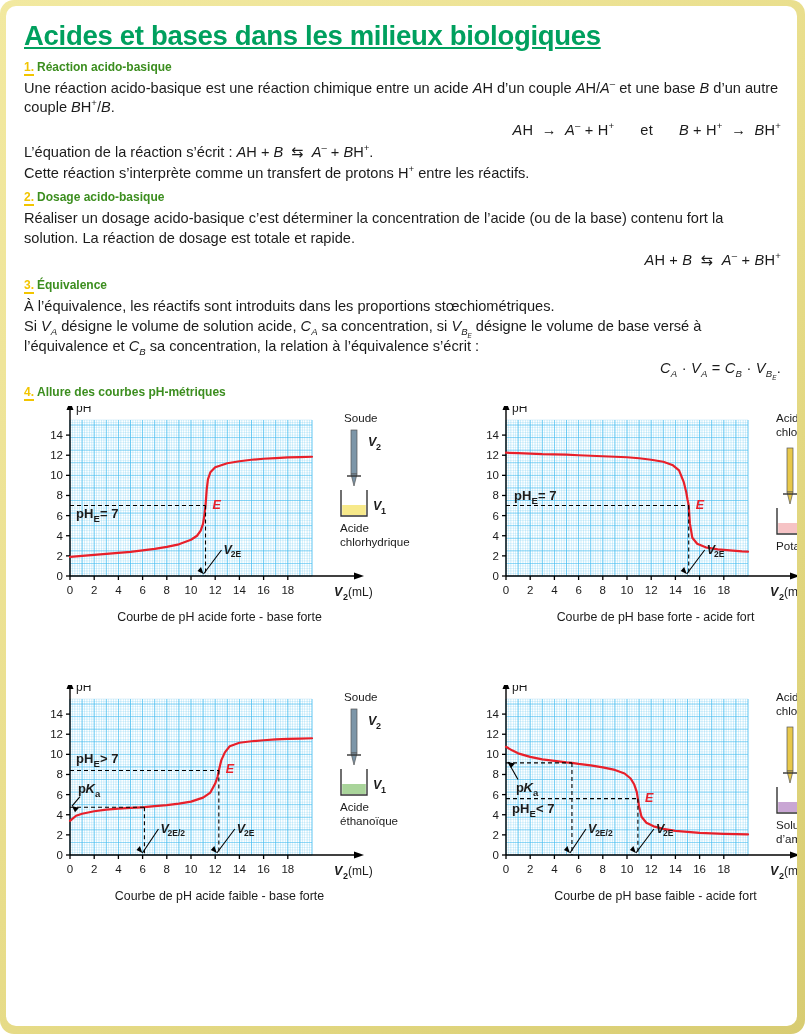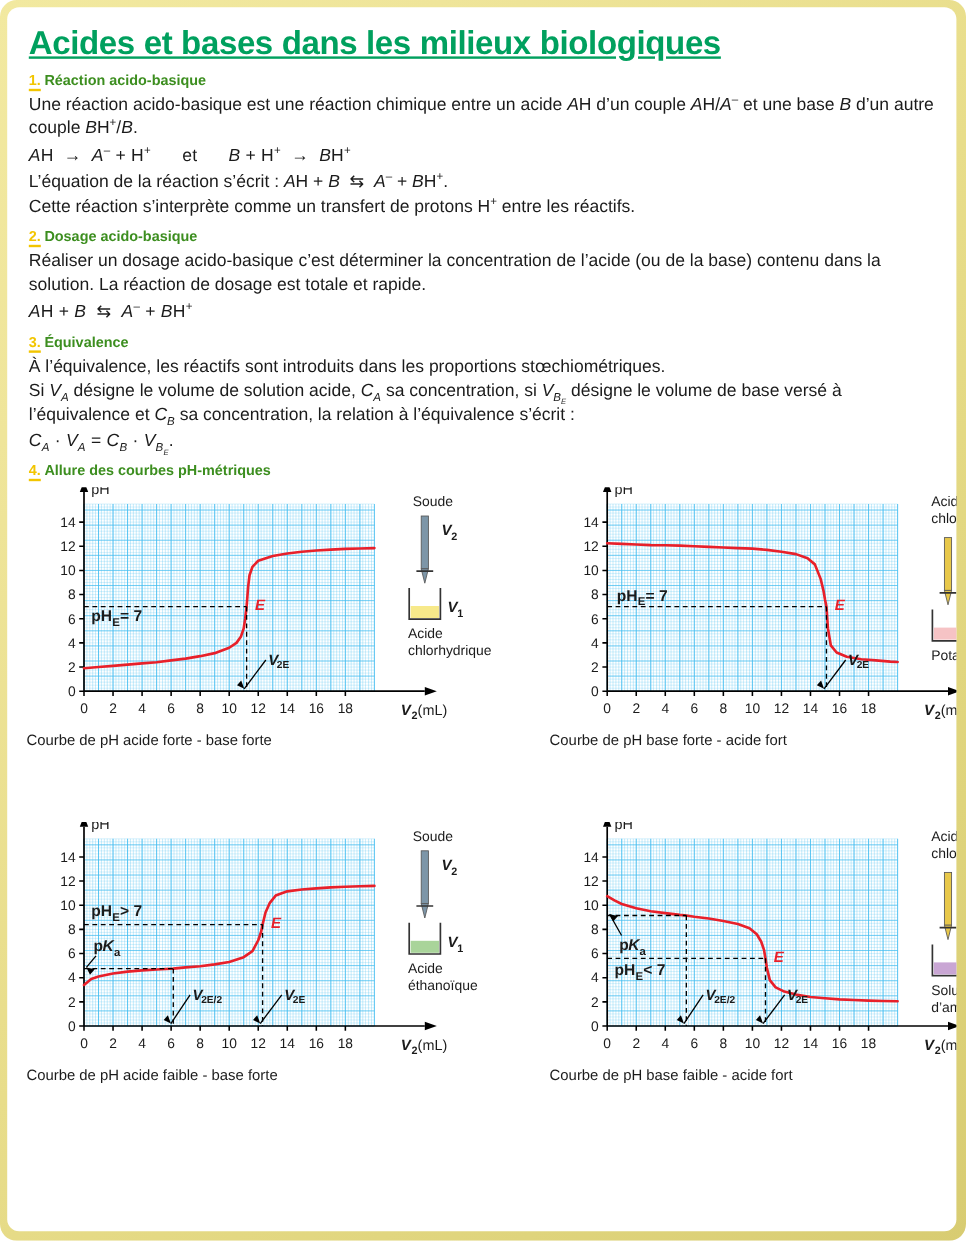--- a/index.html
+++ b/index.html
@@ -49,21 +49,21 @@
     margin-right:3px;
   }
   .body-text{
     font-size:14.6px;
     color:#1b1b1b;
     line-height:1.33;
     margin:0 0 0 2px;
   }
   .body-text p{margin:0 0 1px 0;}
   .eq{
-    text-align:left;
+    text-align:right;
     font-size:14.6px;
     color:#1b1b1b;
     margin:3px 0 3px 0;
     letter-spacing:0.2px;
   }
   i{font-style:italic;}
   sup{font-size:0.66em;vertical-align:super;line-height:0;}
   sub{font-size:0.66em;vertical-align:sub;line-height:0;}
   .eq-sp{display:inline-block;width:26px;}
 
@@ -72,20 +72,21 @@
     margin-top:6px;
     display:grid;
     grid-template-columns:1fr 1fr;
     grid-template-rows:auto auto;
     column-gap:4px;
     row-gap:2px;
     gap:41px;
   }
   .chart-cell{position:relative;width:395px;height:238px;}
   .chart-cap{
+    text-align:center;
     font-size:12.4px;
     color:#1b1b1b;
     margin-top:-4px;
   }
   svg{display:block;}
 </style>
 </head>
 <body>
 
 <div class="page-frame">
@@ -100,21 +101,21 @@
     <p>Une réaction acido-basique est une réaction chimique entre un acide <i>A</i>H d’un couple <i>A</i>H/<i>A</i><sup>–</sup> et une base <i>B</i> d’un autre couple <i>B</i>H<sup>+</sup>/<i>B</i>.</p>
     <div class="eq"><i>A</i>H &nbsp;→&nbsp; <i>A</i><sup>–</sup> + H<sup>+</sup><span class="eq-sp"></span>et<span class="eq-sp"></span><i>B</i> + H<sup>+</sup> &nbsp;→&nbsp; <i>B</i>H<sup>+</sup></div>
     <p>L’équation de la réaction s’écrit : <i>A</i>H + <i>B</i> &nbsp;⇆&nbsp; <i>A</i><sup>–</sup> + <i>B</i>H<sup>+</sup>.</p>
     <p>Cette réaction s’interprète comme un transfert de protons H<sup>+</sup> entre les réactifs.</p>
   </div>
 
   <div class="sec-head">
     <span class="num">2.</span><span>Dosage acido-basique</span>
   </div>
   <div class="body-text">
-    <p>Réaliser un dosage acido-basique c’est déterminer la concentration de l’acide (ou de la base) contenu dans la solution. La réaction de dosage est totale et rapide.</p>
+    <p>Réaliser un dosage acido-basique c’est déterminer la concentration de l’acide (ou de la base) contenu fort la solution. La réaction de dosage est totale et rapide.</p>
     <div class="eq"><i>A</i>H + <i>B</i> &nbsp;⇆&nbsp; <i>A</i><sup>–</sup> + <i>B</i>H<sup>+</sup></div>
   </div>
 
   <div class="sec-head">
     <span class="num">3.</span><span>Équivalence</span>
   </div>
   <div class="body-text">
     <p>À l’équivalence, les réactifs sont introduits dans les proportions stœchiométriques.</p>
     <p>Si <i>V<sub>A</sub></i> désigne le volume de solution acide, <i>C<sub>A</sub></i> sa concentration, si <i>V<sub>B<sub>E</sub></sub></i> désigne le volume de base versé à l’équivalence et <i>C<sub>B</sub></i> sa concentration, la relation à l’équivalence s’écrit :</p>
     <div class="eq"><i>C<sub>A</sub></i> · <i>V<sub>A</sub></i> = <i>C<sub>B</sub></i> · <i>V<sub>B<sub>E</sub></sub></i>.</div>

